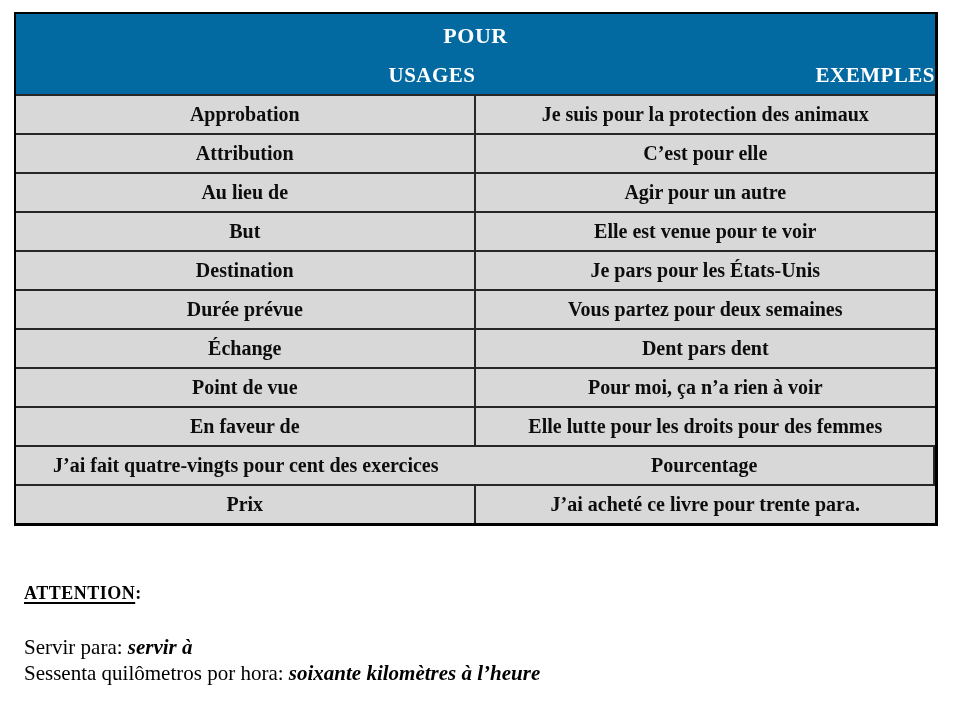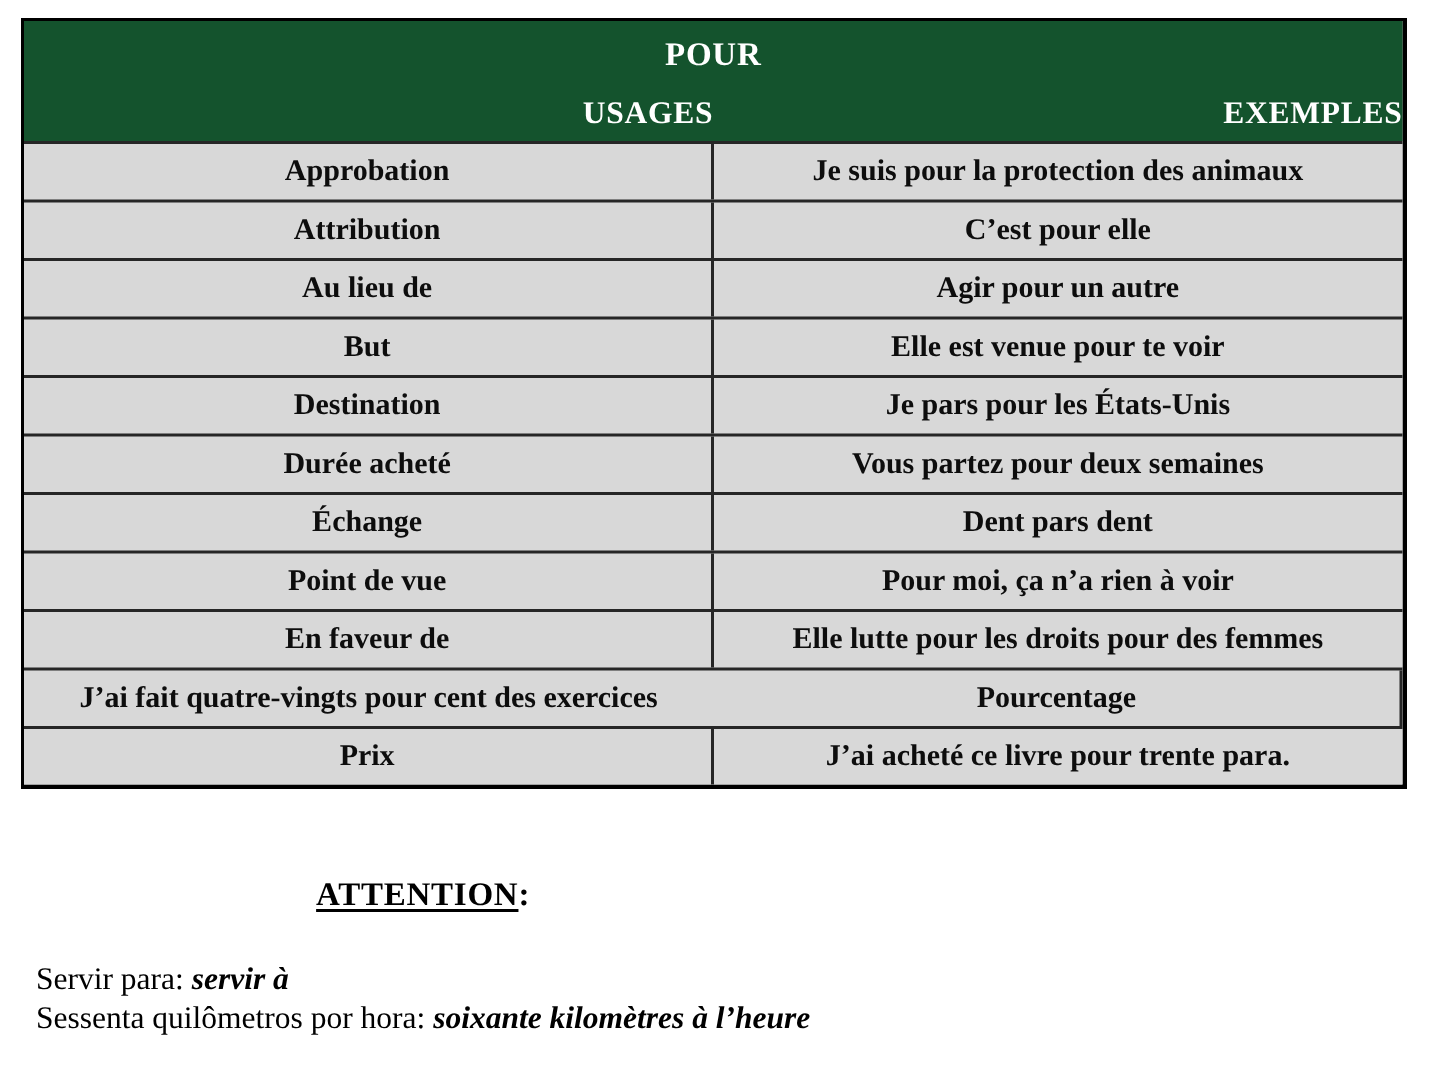--- a/index.html
+++ b/index.html
@@ -14,21 +14,21 @@
     position:absolute;
     left:14px;top:12px;
     width:924px;
     border:2px solid #000000;
     border-right-width:3px;
     border-bottom-width:3px;
     box-sizing:border-box;
     background:#d8d8d8;
   }
   .thead{
-    background:#14532d;
+    background:#0369a1;
     color:#ffffff;
     height:80px;
     box-sizing:border-box;
     padding-top:9px;
   }
   .table-title{
     text-align:center;
     font-weight:bold;
     font-size:22px;
     letter-spacing:0.5px;
@@ -67,23 +67,22 @@
     border-right:2px solid #262626;
   }
   .notes{
     position:absolute;
     left:24px;
     top:583px;
     color:#000000;
   }
   .notes-heading{
     font-weight:bold;
-    font-size:22px;
+    font-size:18px;
     letter-spacing:0.5px;
-    text-align:center;
   }
   .notes-heading .underlined{
     text-decoration:underline;
     text-decoration-thickness:2px;
     text-underline-offset:3px;
   }
   .notes-lines{
     margin-top:30px;
     font-size:21px;
     line-height:26px;
@@ -119,21 +118,21 @@
       </div>
       <div class="row">
         <div class="cell usage">But</div>
         <div class="cell example">Elle est venue pour te voir</div>
       </div>
       <div class="row">
         <div class="cell usage">Destination</div>
         <div class="cell example">Je pars pour les États-Unis</div>
       </div>
       <div class="row">
-        <div class="cell usage">Durée acheté</div>
+        <div class="cell usage">Durée prévue</div>
         <div class="cell example">Vous partez pour deux semaines</div>
       </div>
       <div class="row">
         <div class="cell usage">Échange</div>
         <div class="cell example">Dent pars dent</div>
       </div>
       <div class="row">
         <div class="cell usage">Point de vue</div>
         <div class="cell example">Pour moi,  ça n’a rien à voir</div>
       </div>

